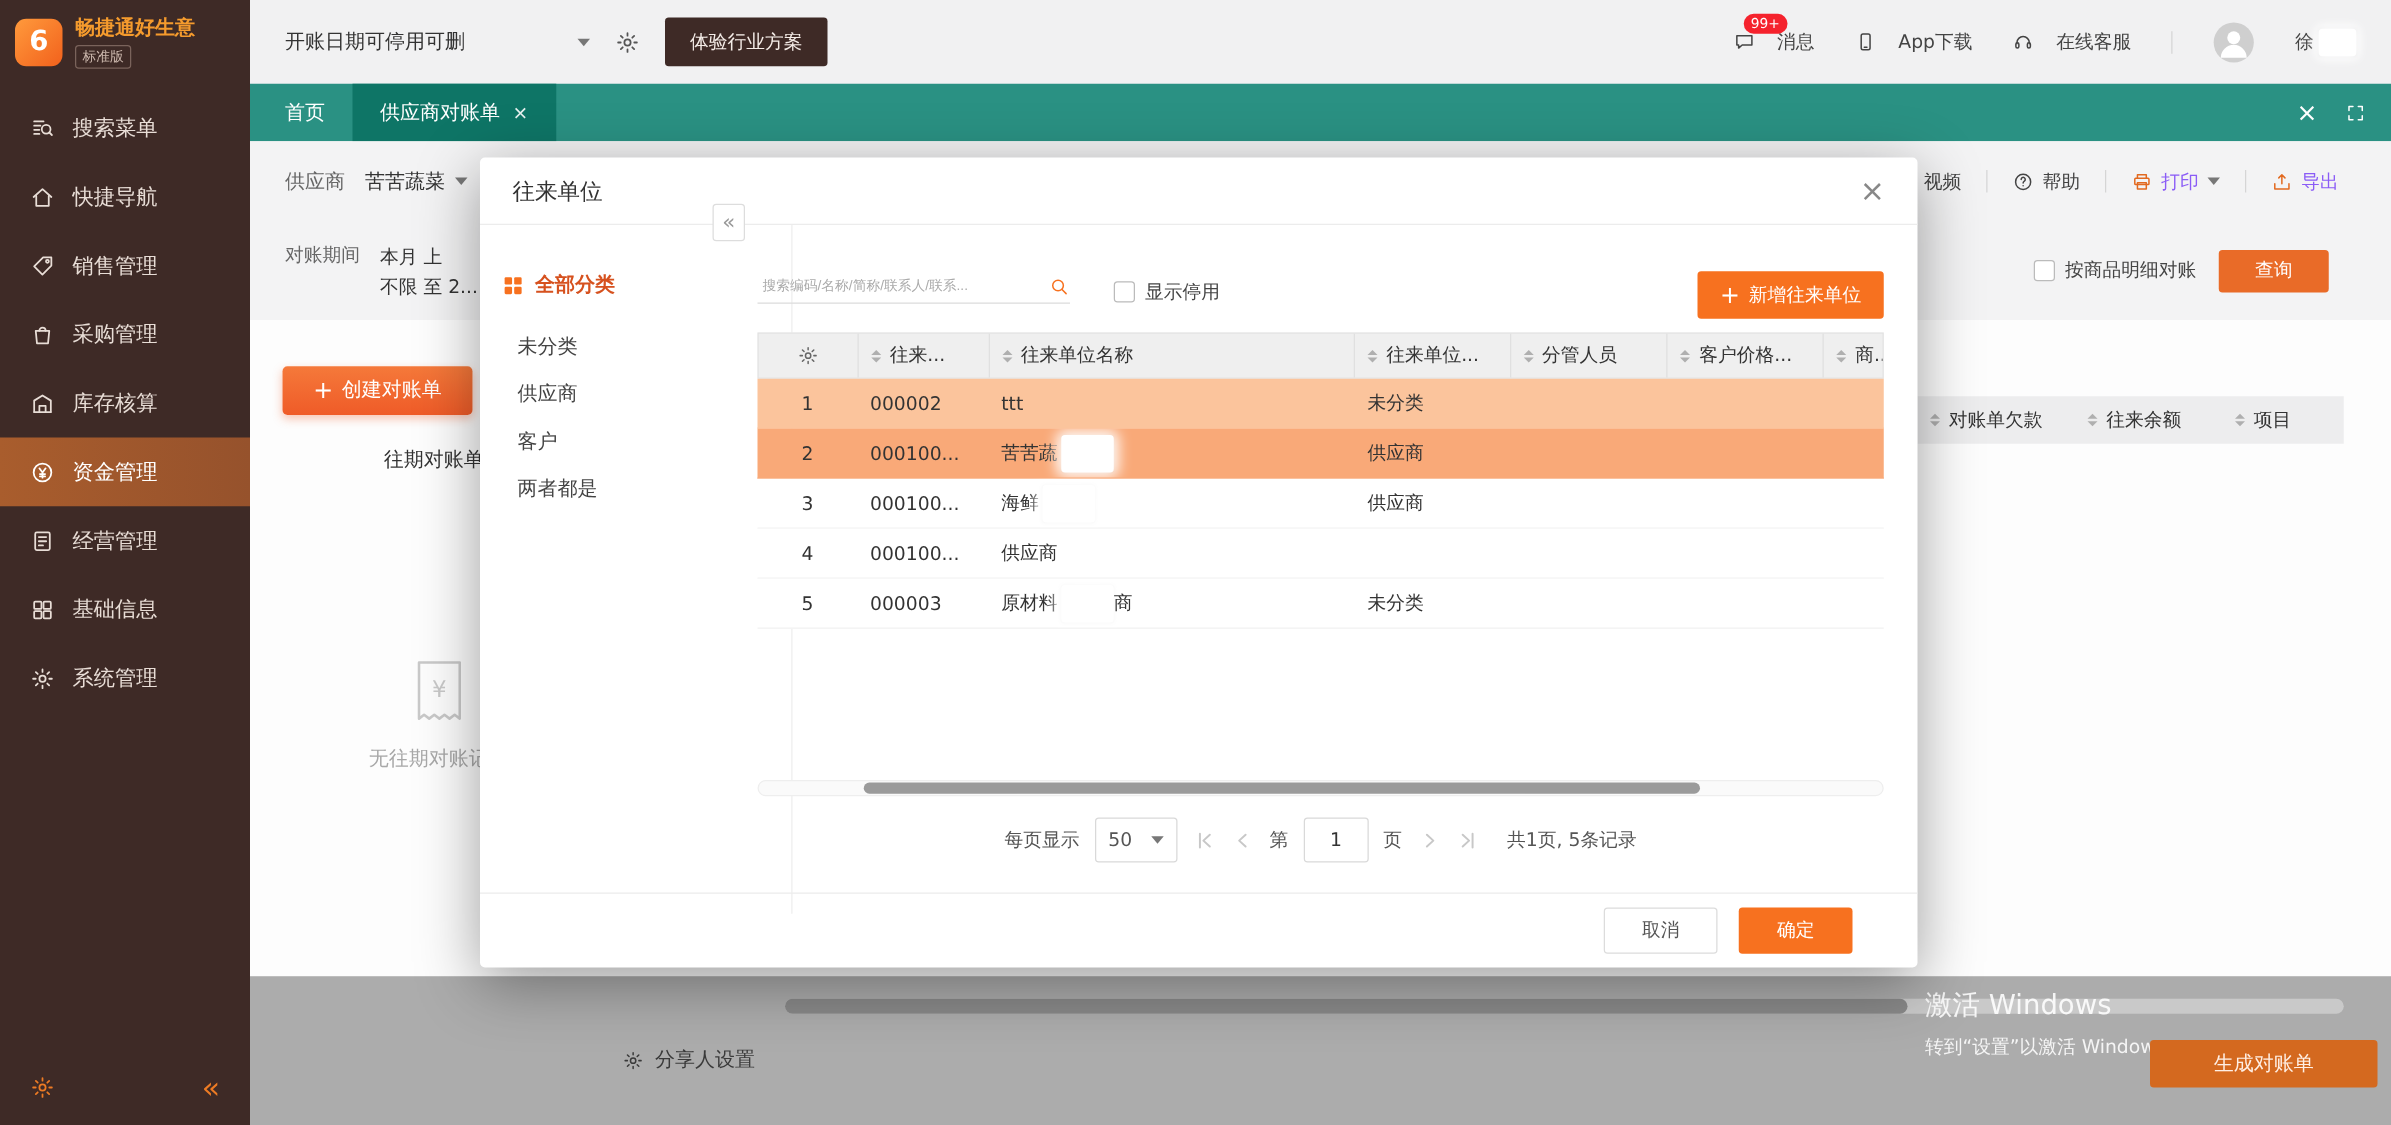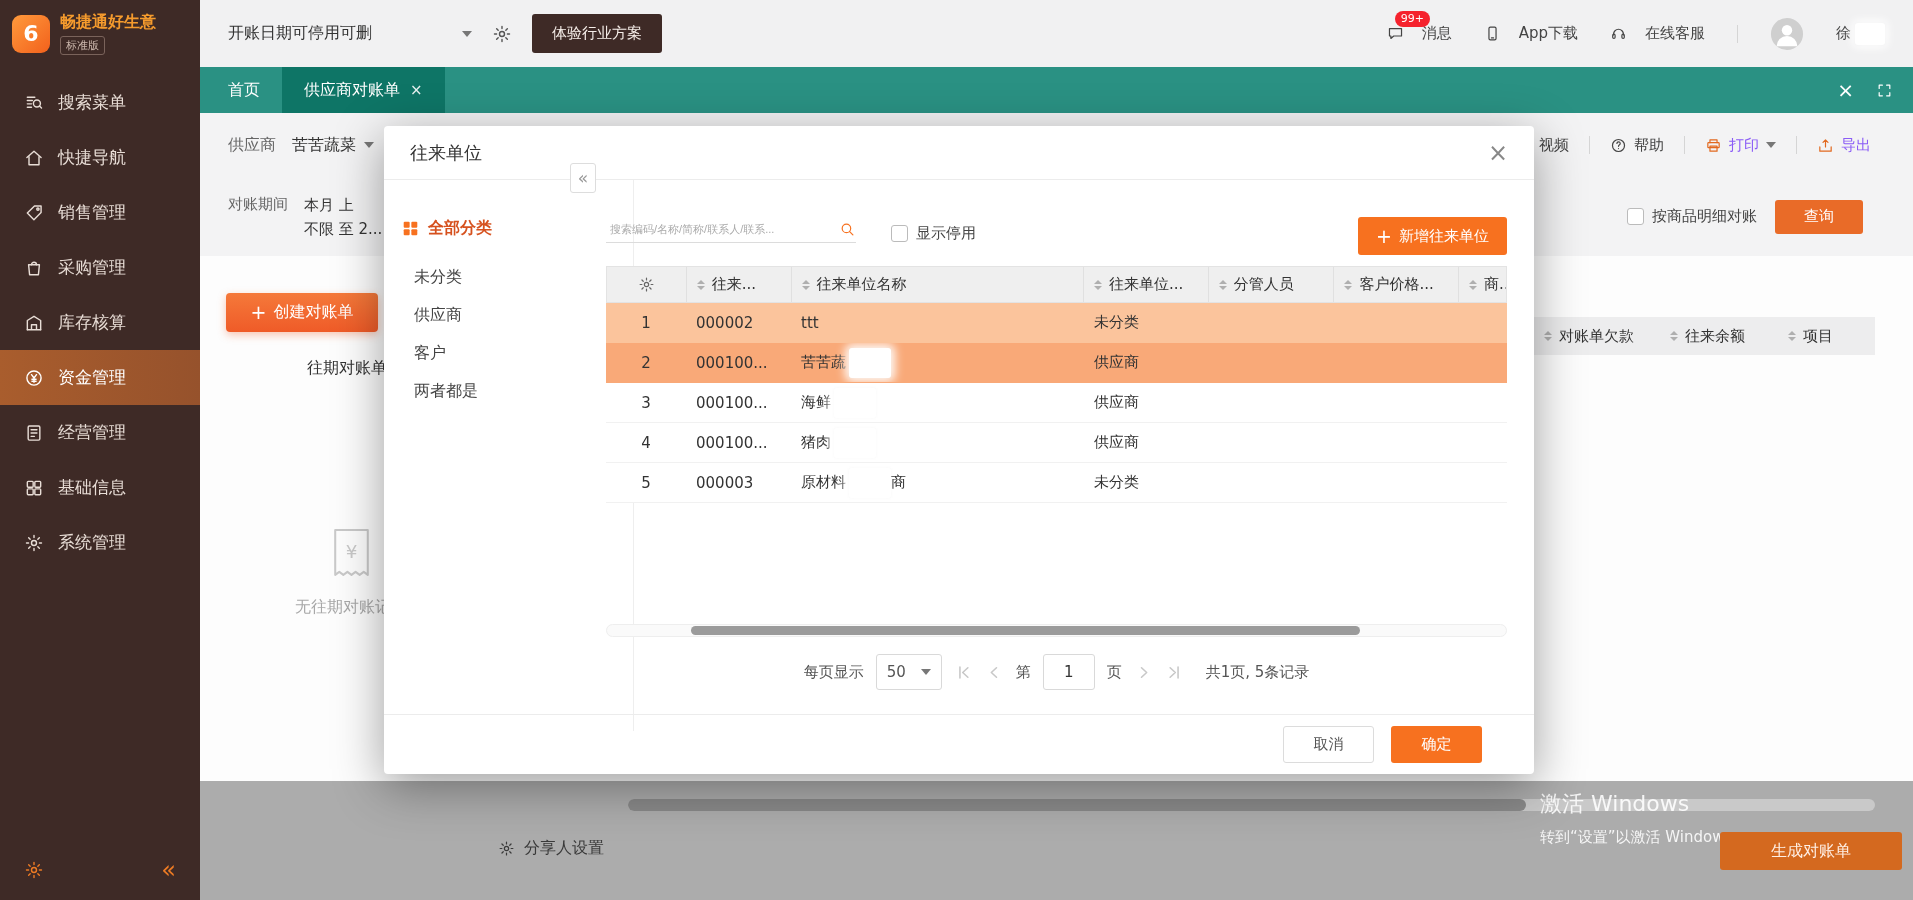--- a/index.html
+++ b/index.html
@@ -573,24 +573,20 @@
             <span class="mask"></span>
           </div>
         <div class="td c3">供应商</div>
         <div class="td c4"></div>
         <div class="td c5"></div>
         <div class="td c6"></div>
       </div>
       <div class="tr">
         <div class="td c0">4</div>
         <div class="td c1">000100...</div>
-        <div class="td c2">
-            <span>猪肉</span>
-            <span class="mask"></span>
-          </div>
         <div class="td c3">供应商</div>
         <div class="td c4"></div>
         <div class="td c5"></div>
         <div class="td c6"></div>
       </div>
       <div class="tr">
         <div class="td c0">5</div>
         <div class="td c1">000003</div>
         <div class="td c2">
             <span>原材料</span>

